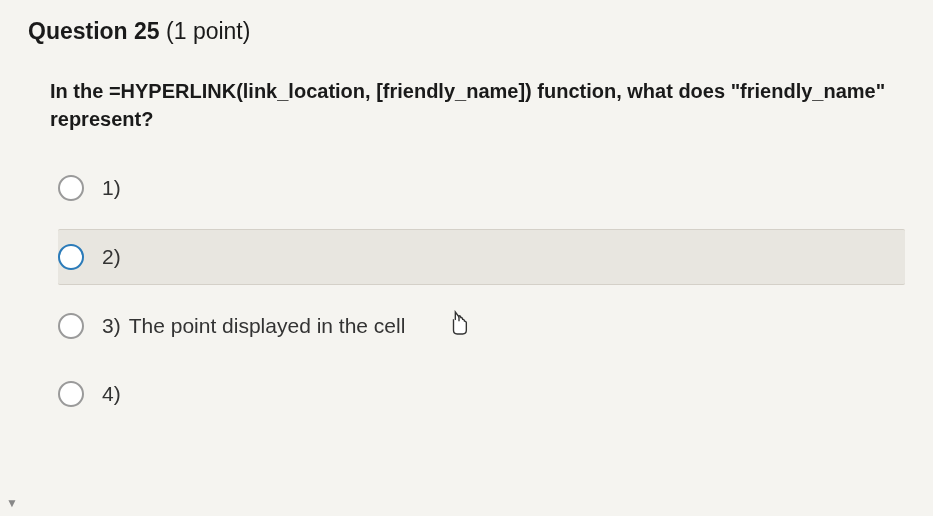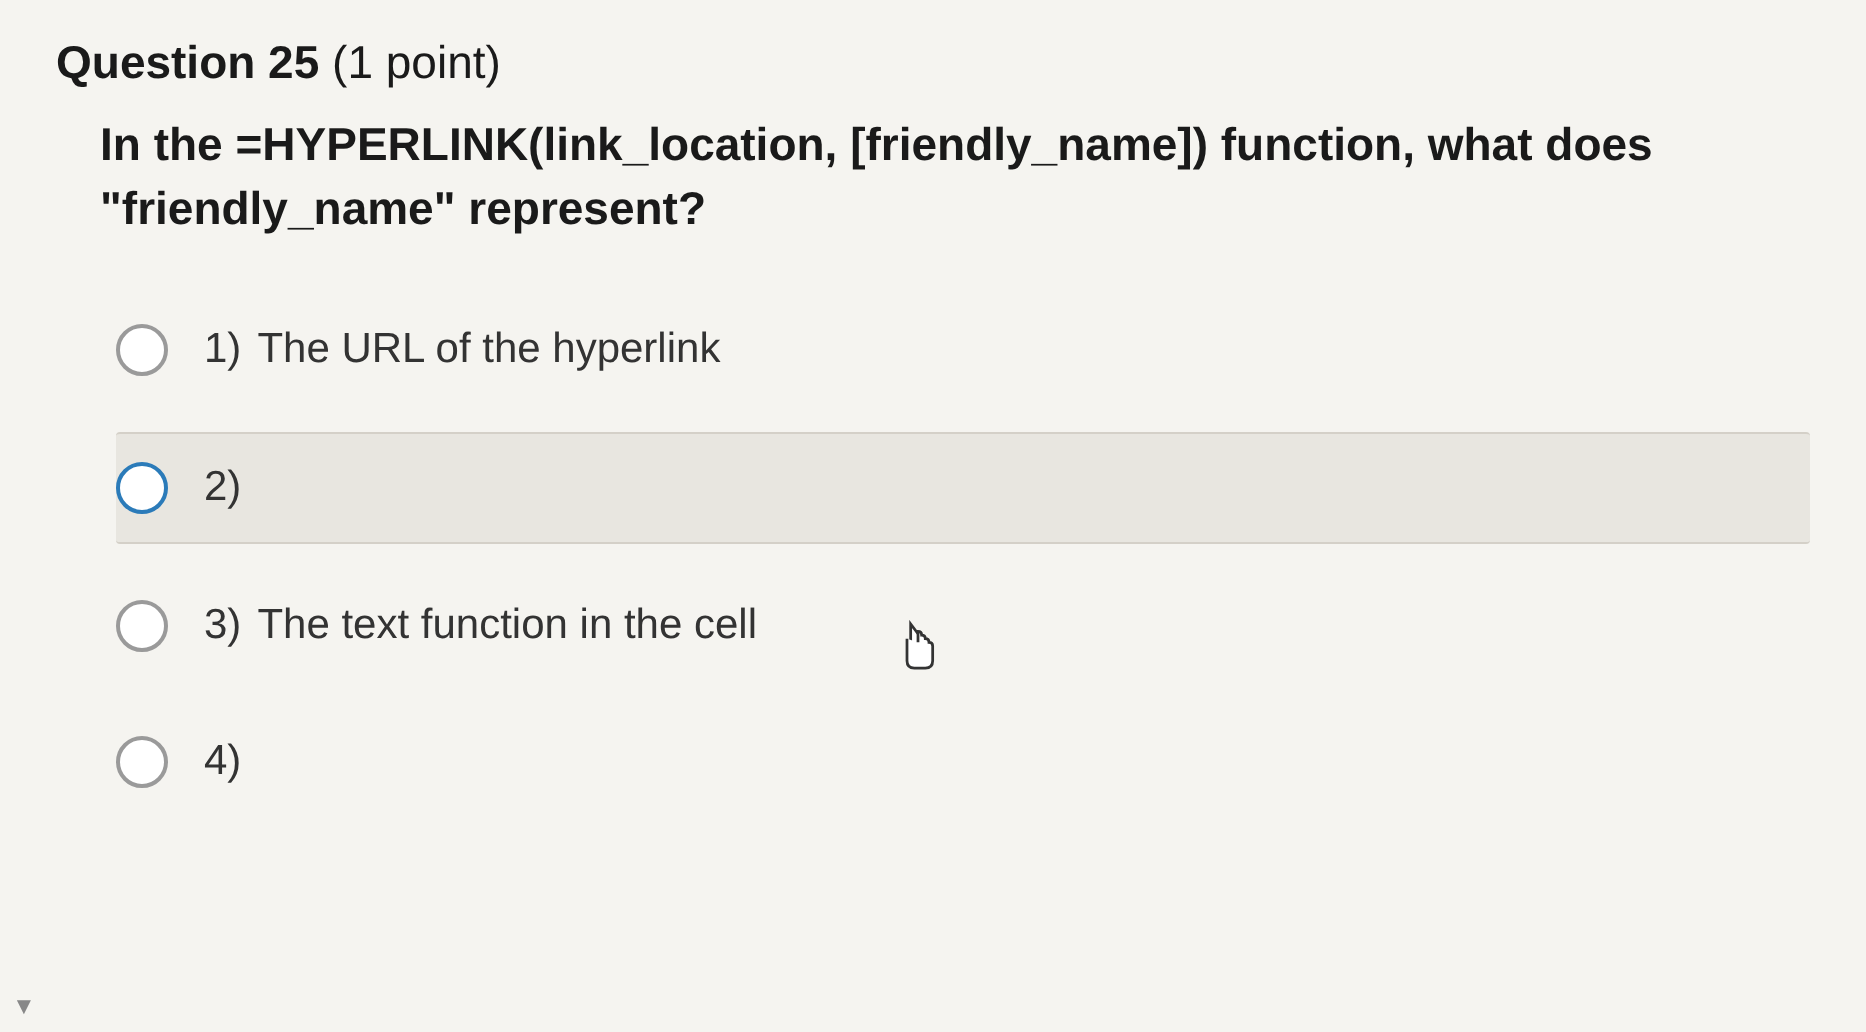--- a/index.html
+++ b/index.html
@@ -11,31 +11,31 @@
       width: 933px;
       height: 516px;
       background: #f5f4f0;
       font-family: -apple-system, BlinkMacSystemFont, "Segoe UI", Arial, sans-serif;
       padding: 18px 28px;
       color: #2c2c2c;
       position: relative;
     }
     .question-header {
       font-size: 23px;
-      margin-bottom: 11px;
+      margin-bottom: 32px;
       color: #1a1a1a;
     }
     .question-title-bold {
       font-weight: 700;
     }
     .question-header .points {
       font-weight: 400;
     }
     .question-text {
-      font-size: 23px;
+      font-size: 20px;
       font-weight: 700;
       color: #1a1a1a;
       padding-left: 22px;
       line-height: 1.4;
       margin-bottom: 28px;
     }
     .options {
       padding-left: 30px;
     }
     .option-row {
@@ -92,30 +92,29 @@
   <span class="question-title-bold">Question 25</span>
   <span class="points">(1 point)</span>
 </div>
 
 <div class="question-text">In the =HYPERLINK(link_location, [friendly_name]) function, what does "friendly_name" represent?</div>
 
 <div class="options">
   <div class="option-row">
     <span class="radio"></span>
     <span class="option-number">1)</span>
-    <span>The URL of the hyperlink</span>
   </div>
   <div class="option-row hovered">
     <span class="radio"></span>
     <span class="option-number">2)</span>
   </div>
   <div class="option-row">
     <span class="radio"></span>
     <span class="option-number">3)</span>
-    <span>The text function in the cell</span>
+    <span>The point displayed in the cell</span>
   </div>
   <div class="option-row">
     <span class="radio"></span>
     <span class="option-number">4)</span>
   </div>
 </div>
 
 <div class="cursor">
   <svg viewBox="0 0 24 28" fill="none" stroke="#333" stroke-width="1.5">
     <path d="M8 2 L8 18 L11 15 L13 20 L15 19 L13 14 L17 14 Z" fill="#fff"></path>

